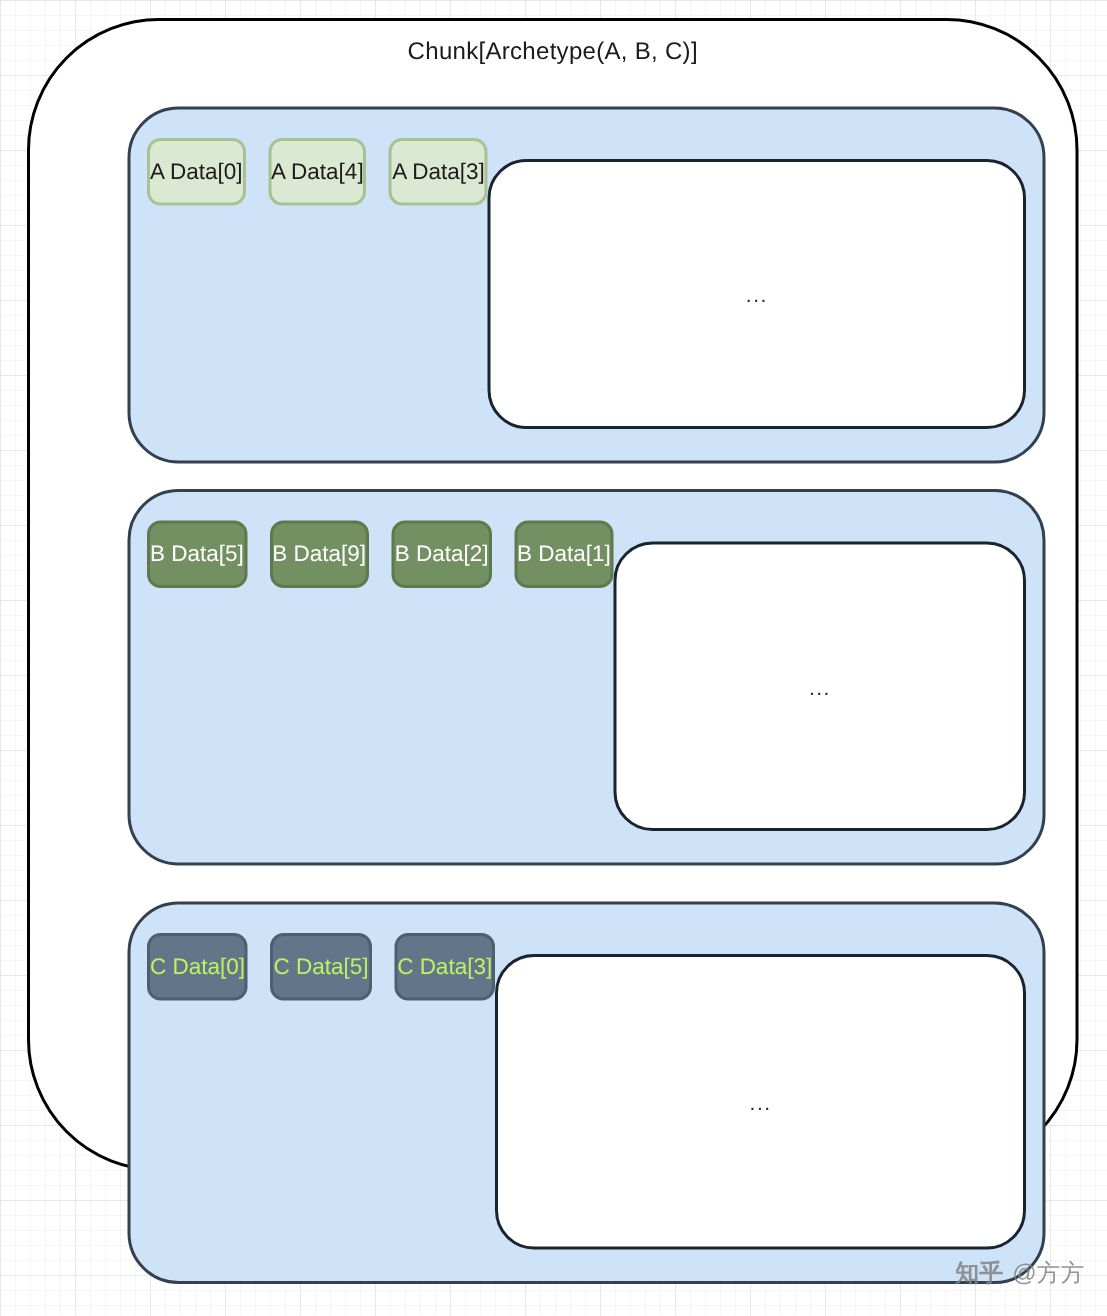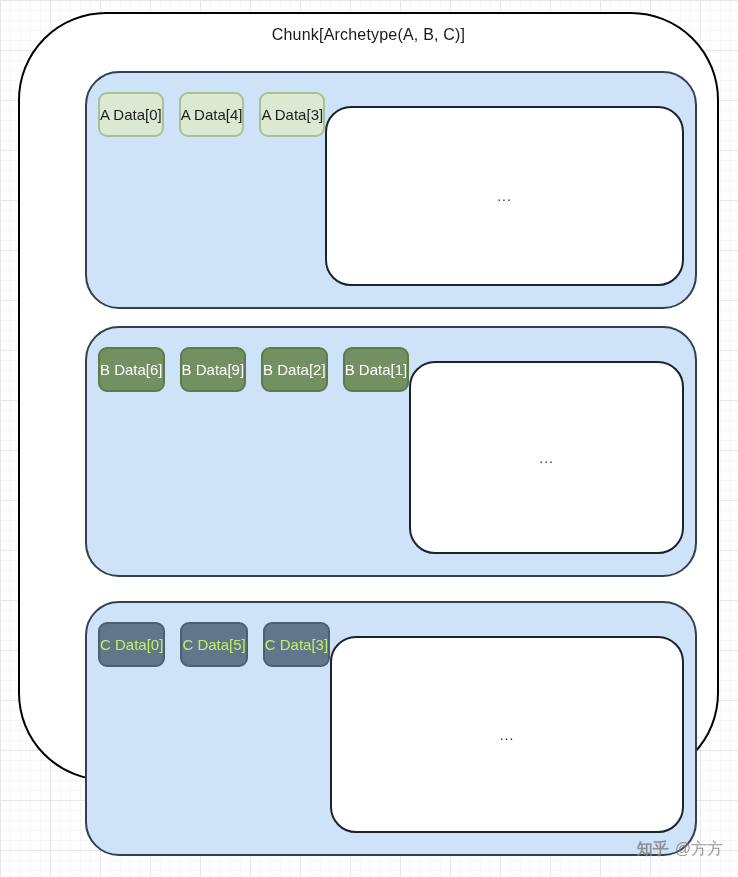--- a/index.html
+++ b/index.html
@@ -107,21 +107,21 @@
     <div class="cells-row">
       <div class="cell">A Data[0]</div>
       <div class="cell">A Data[4]</div>
       <div class="cell">A Data[3]</div>
     </div>
     <div class="ellipsis-box">...</div>
   </div>
 
   <div class="section section-b">
     <div class="cells-row">
-      <div class="cell">B Data[6]</div>
+      <div class="cell">B Data[5]</div>
       <div class="cell">B Data[9]</div>
       <div class="cell">B Data[2]</div>
       <div class="cell">B Data[1]</div>
     </div>
     <div class="ellipsis-box">...</div>
   </div>
 
   <div class="section section-c">
     <div class="cells-row">
       <div class="cell">C Data[0]</div>

